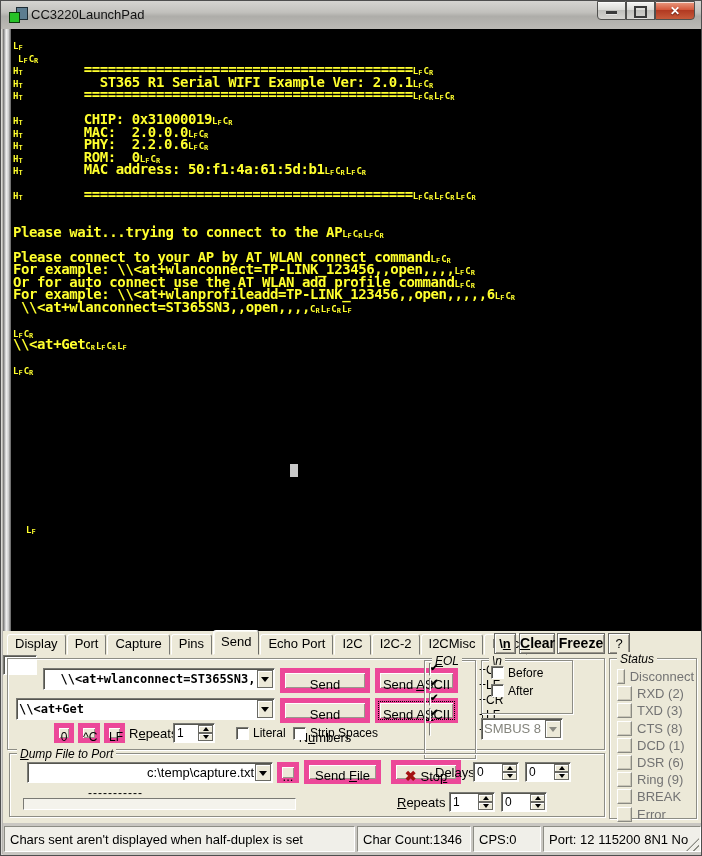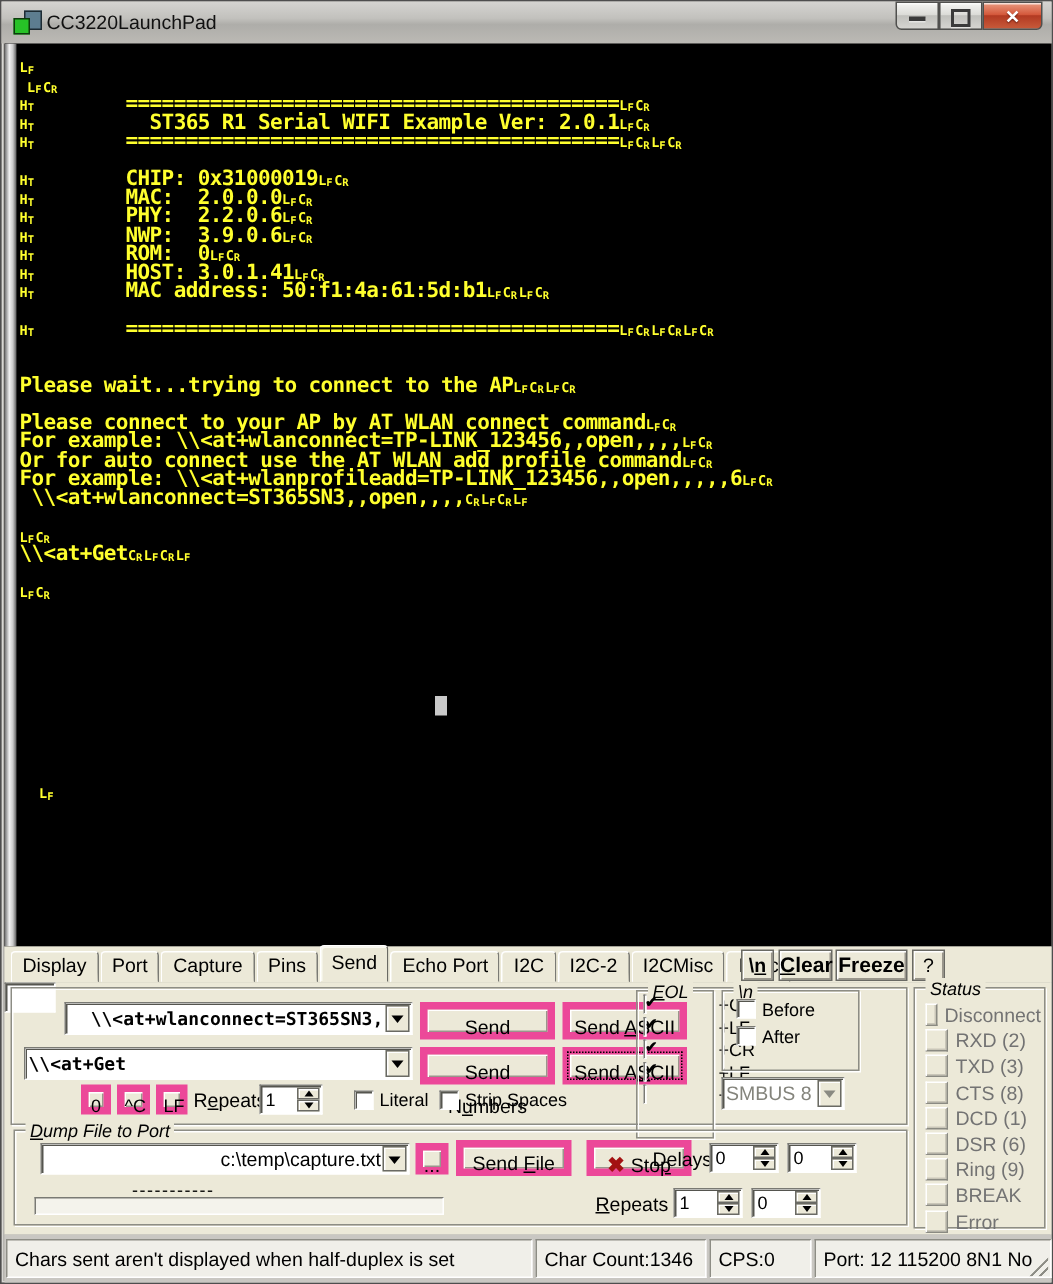--- a/index.html
+++ b/index.html
@@ -171,23 +171,21 @@
     <div id="term-lines">
         <div class="tline"><span class="cg"><span class="cp"><span class="ca">L</span><span class="cb">F</span></span></span></div>
         <div class="tline"><span style="display: inline-block; width: 5px;"></span><span class="cg"><span class="cp"><span class="ca">L</span><span class="cb">F</span></span><span class="cp"><span class="ca">C</span><span class="cb">R</span></span></span></div>
         <div class="tline"><span class="cg"><span class="cp"><span class="ca">H</span><span class="cb">T</span></span></span><span class="tabsp"></span><span class="tt">=========================================</span><span class="cg"><span class="cp"><span class="ca">L</span><span class="cb">F</span></span><span class="cp"><span class="ca">C</span><span class="cb">R</span></span></span></div>
         <div class="tline"><span class="cg"><span class="cp"><span class="ca">H</span><span class="cb">T</span></span></span><span class="tabsp"></span><span class="tt">  ST365 R1 Serial WIFI Example Ver: 2.0.1</span><span class="cg"><span class="cp"><span class="ca">L</span><span class="cb">F</span></span><span class="cp"><span class="ca">C</span><span class="cb">R</span></span></span></div>
         <div class="tline"><span class="cg"><span class="cp"><span class="ca">H</span><span class="cb">T</span></span></span><span class="tabsp"></span><span class="tt">=========================================</span><span class="cg"><span class="cp"><span class="ca">L</span><span class="cb">F</span></span><span class="cp"><span class="ca">C</span><span class="cb">R</span></span><span class="cp"><span class="ca">L</span><span class="cb">F</span></span><span class="cp"><span class="ca">C</span><span class="cb">R</span></span></span></div>
         <div class="tline"></div>
         <div class="tline"><span class="cg"><span class="cp"><span class="ca">H</span><span class="cb">T</span></span></span><span class="tabsp"></span><span class="tt">CHIP: 0x31000019</span><span class="cg"><span class="cp"><span class="ca">L</span><span class="cb">F</span></span><span class="cp"><span class="ca">C</span><span class="cb">R</span></span></span></div>
         <div class="tline"><span class="cg"><span class="cp"><span class="ca">H</span><span class="cb">T</span></span></span><span class="tabsp"></span><span class="tt">MAC:  2.0.0.0</span><span class="cg"><span class="cp"><span class="ca">L</span><span class="cb">F</span></span><span class="cp"><span class="ca">C</span><span class="cb">R</span></span></span></div>
         <div class="tline"><span class="cg"><span class="cp"><span class="ca">H</span><span class="cb">T</span></span></span><span class="tabsp"></span><span class="tt">PHY:  2.2.0.6</span><span class="cg"><span class="cp"><span class="ca">L</span><span class="cb">F</span></span><span class="cp"><span class="ca">C</span><span class="cb">R</span></span></span></div>
-        <div class="tline"><span class="cg"><span class="cp"><span class="ca">H</span><span class="cb">T</span></span></span><span class="tabsp"></span><span class="tt">NWP:  3.9.0.6</span><span class="cg"><span class="cp"><span class="ca">L</span><span class="cb">F</span></span><span class="cp"><span class="ca">C</span><span class="cb">R</span></span></span></div>
         <div class="tline"><span class="cg"><span class="cp"><span class="ca">H</span><span class="cb">T</span></span></span><span class="tabsp"></span><span class="tt">ROM:  0</span><span class="cg"><span class="cp"><span class="ca">L</span><span class="cb">F</span></span><span class="cp"><span class="ca">C</span><span class="cb">R</span></span></span></div>
-        <div class="tline"><span class="cg"><span class="cp"><span class="ca">H</span><span class="cb">T</span></span></span><span class="tabsp"></span><span class="tt">HOST: 3.0.1.41</span><span class="cg"><span class="cp"><span class="ca">L</span><span class="cb">F</span></span><span class="cp"><span class="ca">C</span><span class="cb">R</span></span></span></div>
         <div class="tline"><span class="cg"><span class="cp"><span class="ca">H</span><span class="cb">T</span></span></span><span class="tabsp"></span><span class="tt">MAC address: 50:f1:4a:61:5d:b1</span><span class="cg"><span class="cp"><span class="ca">L</span><span class="cb">F</span></span><span class="cp"><span class="ca">C</span><span class="cb">R</span></span><span class="cp"><span class="ca">L</span><span class="cb">F</span></span><span class="cp"><span class="ca">C</span><span class="cb">R</span></span></span></div>
         <div class="tline"></div>
         <div class="tline"><span class="cg"><span class="cp"><span class="ca">H</span><span class="cb">T</span></span></span><span class="tabsp"></span><span class="tt">=========================================</span><span class="cg"><span class="cp"><span class="ca">L</span><span class="cb">F</span></span><span class="cp"><span class="ca">C</span><span class="cb">R</span></span><span class="cp"><span class="ca">L</span><span class="cb">F</span></span><span class="cp"><span class="ca">C</span><span class="cb">R</span></span><span class="cp"><span class="ca">L</span><span class="cb">F</span></span><span class="cp"><span class="ca">C</span><span class="cb">R</span></span></span></div>
         <div class="tline"></div>
         <div class="tline"></div>
         <div class="tline"><span class="tt">Please wait...trying to connect to the AP</span><span class="cg"><span class="cp"><span class="ca">L</span><span class="cb">F</span></span><span class="cp"><span class="ca">C</span><span class="cb">R</span></span><span class="cp"><span class="ca">L</span><span class="cb">F</span></span><span class="cp"><span class="ca">C</span><span class="cb">R</span></span></span></div>
         <div class="tline"></div>
         <div class="tline"><span class="tt">Please connect to your AP by AT WLAN connect command</span><span class="cg"><span class="cp"><span class="ca">L</span><span class="cb">F</span></span><span class="cp"><span class="ca">C</span><span class="cb">R</span></span></span></div>
         <div class="tline"><span class="tt">For example: \\&lt;at+wlanconnect=TP-LINK_123456,,open,,,,</span><span class="cg"><span class="cp"><span class="ca">L</span><span class="cb">F</span></span><span class="cp"><span class="ca">C</span><span class="cb">R</span></span></span></div>
         <div class="tline"><span class="tt">Or for auto connect use the AT WLAN add profile command</span><span class="cg"><span class="cp"><span class="ca">L</span><span class="cb">F</span></span><span class="cp"><span class="ca">C</span><span class="cb">R</span></span></span></div>

